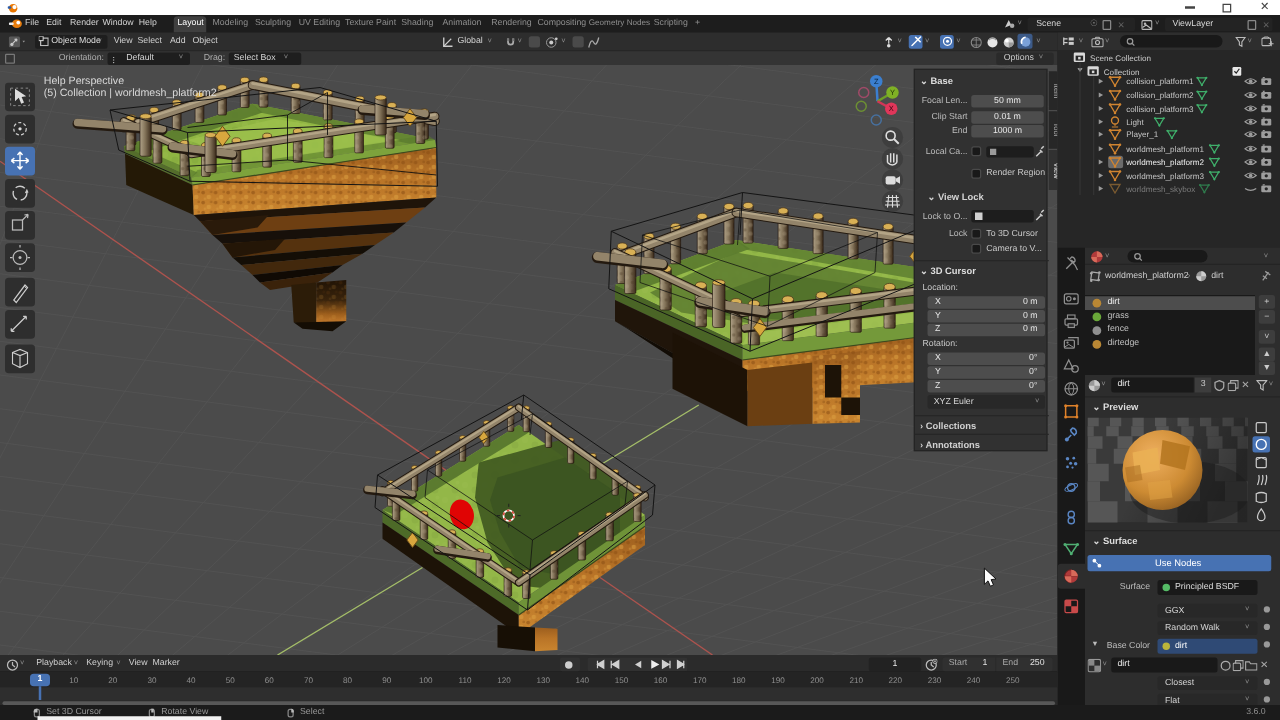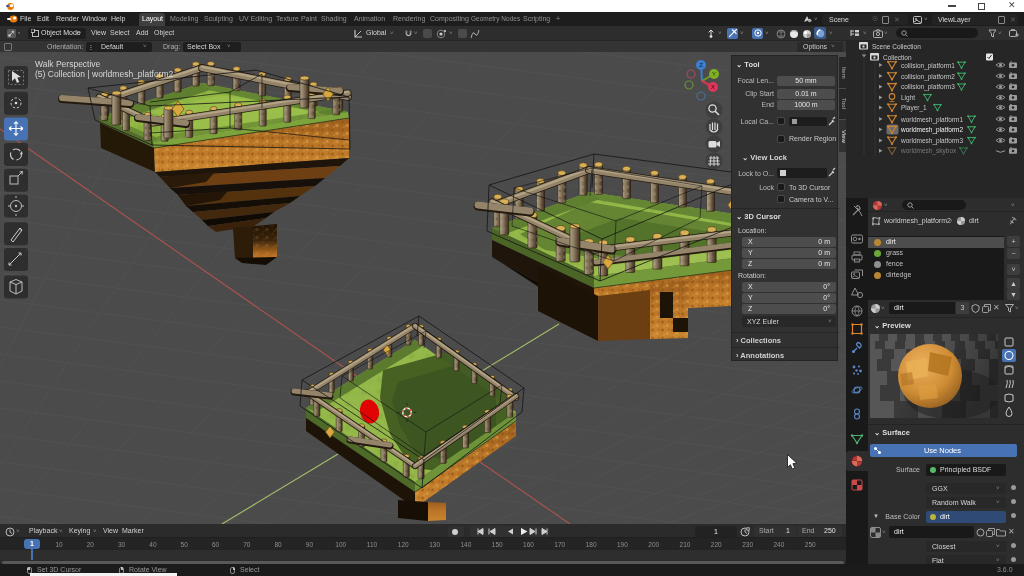--- a/index.html
+++ b/index.html
@@ -645,21 +645,21 @@
 <line x1="340.0" y1="398.0" x2="342.0" y2="376.0"></line>
 <line x1="424.0" y1="348.0" x2="426.0" y2="331.0"></line>
 <line x1="500.0" y1="404.0" x2="502.0" y2="385.0"></line>
 <line x1="424.0" y1="456.0" x2="426.0" y2="432.0"></line>
 <polyline points="340,398 424,456 500,404"></polyline>
 </g>
 </g>
 <path d="M787.5 454.5 L787.5 467.5 L790.4 464.7 L792.3 469 L794.8 467.9 L792.9 463.7 L796.8 463.2 Z" fill="#fdfdfd" stroke="#111" stroke-width="0.8"></path>
   </svg>
 
-  <div class="abs" style="left:35px;top:7px;color:#d8d8d8;font-size:8.5px">Walk Perspective</div>
+  <div class="abs" style="left:35px;top:7px;color:#d8d8d8;font-size:8.5px">Help Perspective</div>
   <div class="abs" style="left:35px;top:17px;color:#d8d8d8;font-size:8.5px">(5) Collection | worldmesh_platform2</div>
 
   <svg class="abs" style="left:4px;top:14px" width="25" height="236" viewBox="0 0 25 236">
     <g>
       <rect x="0" y="0" width="24" height="23" rx="3" fill="#2e2e2e"></rect>
       <path d="M8 5 L8 15 L11 12.2 L13 17 L15.2 16 L13.3 11.5 L17 11 Z" fill="#ddd"></path>
       <rect x="4.5" y="4.5" width="15" height="14" fill="none" stroke="#8a8a8a" stroke-width="0.8" stroke-dasharray="2 2"></rect>
       <rect x="0" y="25.7" width="24" height="23" rx="3" fill="#2e2e2e"></rect>
       <circle cx="12" cy="37" r="5" fill="none" stroke="#ccc" stroke-width="1" stroke-dasharray="2.5 1.8"></circle>
       <circle cx="12" cy="37" r="1.3" fill="#ddd"></circle>
@@ -707,21 +707,21 @@
     <circle cx="11" cy="26" r="8.5" fill="#3a3a3a" fill-opacity="0.75"></circle>
     <path d="M7 29 L7 23 M9.5 29 L9.5 21.5 M12 29 L12 21.5 M14.5 29 L14.5 22.5 M7 29 Q11 33 14.5 29" stroke="#ddd" stroke-width="1.2" fill="none"></path>
     <circle cx="11" cy="43" r="8.5" fill="#3a3a3a" fill-opacity="0.75"></circle>
     <rect x="5.5" y="40" width="8" height="6.5" rx="1.5" fill="#ddd"></rect>
       <path d="M13.5 42 L17 40 L17 46 L13.5 44 Z" fill="#ddd"></path>
     <circle cx="11" cy="60" r="8.5" fill="#3a3a3a" fill-opacity="0.75"></circle>
     <path d="M6 57 L16 57 M5.5 60 L16.5 60 M5 63 L17 63 M8 55 L7 65 M11 55 L11 65 M14 55 L15 65" stroke="#ddd" stroke-width="0.9" fill="none"></path>
   </svg>
 
   <div class="abs" style="left:731px;top:3px;width:107px;height:306px;background:#313131;border:1px solid #242424">
-    <div class="hdr" style="left:4px;top:4px">⌄ Tool</div>
+    <div class="hdr" style="left:4px;top:4px">⌄ Base</div>
     <div class="lbl" style="left:0;top:21px;width:42px">Focal Len...</div>
     <div class="fld" style="left:45px;top:20px;width:58px">50 mm</div>
     <div class="lbl" style="left:0;top:34px;width:42px">Clip Start</div>
     <div class="fld" style="left:45px;top:33px;width:58px">0.01 m</div>
     <div class="lbl" style="left:0;top:45px;width:42px">End</div>
     <div class="fld" style="left:45px;top:44px;width:58px">1000 m</div>
     <div class="lbl" style="left:0;top:62px;width:42px">Local Ca...</div>
     <div class="chk" style="left:45px;top:61px"></div>
     <div class="abs" style="left:57px;top:61px;width:38px;height:9px;background:#1d1d1d;border-radius:2px"></div>
     <div class="abs" style="left:60px;top:63px;width:5px;height:5px;background:#9a9a9a"></div>

